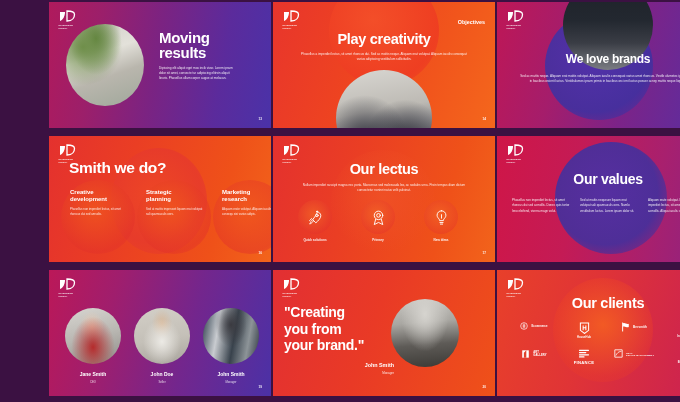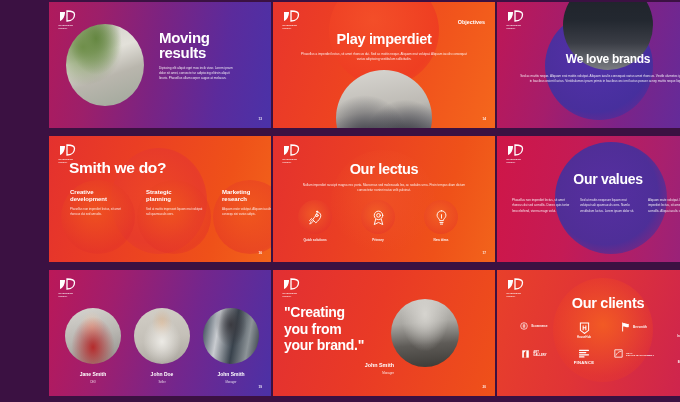--- a/index.html
+++ b/index.html
@@ -202,21 +202,21 @@
     <div class="slide-inner g-orange"></div>
     <div class="blob blob-orange-lg"></div>
     <div class="logo">
       <svg viewBox="0 0 36 28">
         <path d="M4 24 L4 6 L14 6 C14 14 10 22 4 24 Z" fill="#fff"></path>
         <path d="M18 4 L18 24 M18 24 C30 24 33 16 33 11 C33 6 29 4 18 4 Z" fill="none" stroke="#fff" stroke-width="2.6"></path>
       </svg>
       <div class="logo-text">ADVERTISING<br>AGENCY</div>
     </div>
     <div class="kicker" style="position:absolute;right:10px;top:17px;font-size:5.4px;">Objectives</div>
-    <div class="title" style="position:absolute;left:0;right:0;top:30px;text-align:center;font-size:14.5px;">Play imperdiet</div>
+    <div class="title" style="position:absolute;left:0;right:0;top:30px;text-align:center;font-size:14.5px;">Play creativity</div>
     <div class="body" style="position:absolute;left:26px;right:26px;top:50px;text-align:center;">Phasellus a imperdiet lectus, sit amet rhoncus dui. Sed ac mattis neque. Aliquam erat volutpat. Aliquam iaculis consequat varius adipiscing vestibulum sollicitudin.</div>
     <div class="photo ph-meeting" style="left:63px;top:68px;width:96px;height:96px;"></div>
     <div class="pagenum">14</div>
   </div>
 
   <div class="slide">
     <div class="slide-inner g-magenta-purple"></div>
     <div class="blob blob-indigo"></div>
     <div class="logo">
       <svg viewBox="0 0 36 28">

